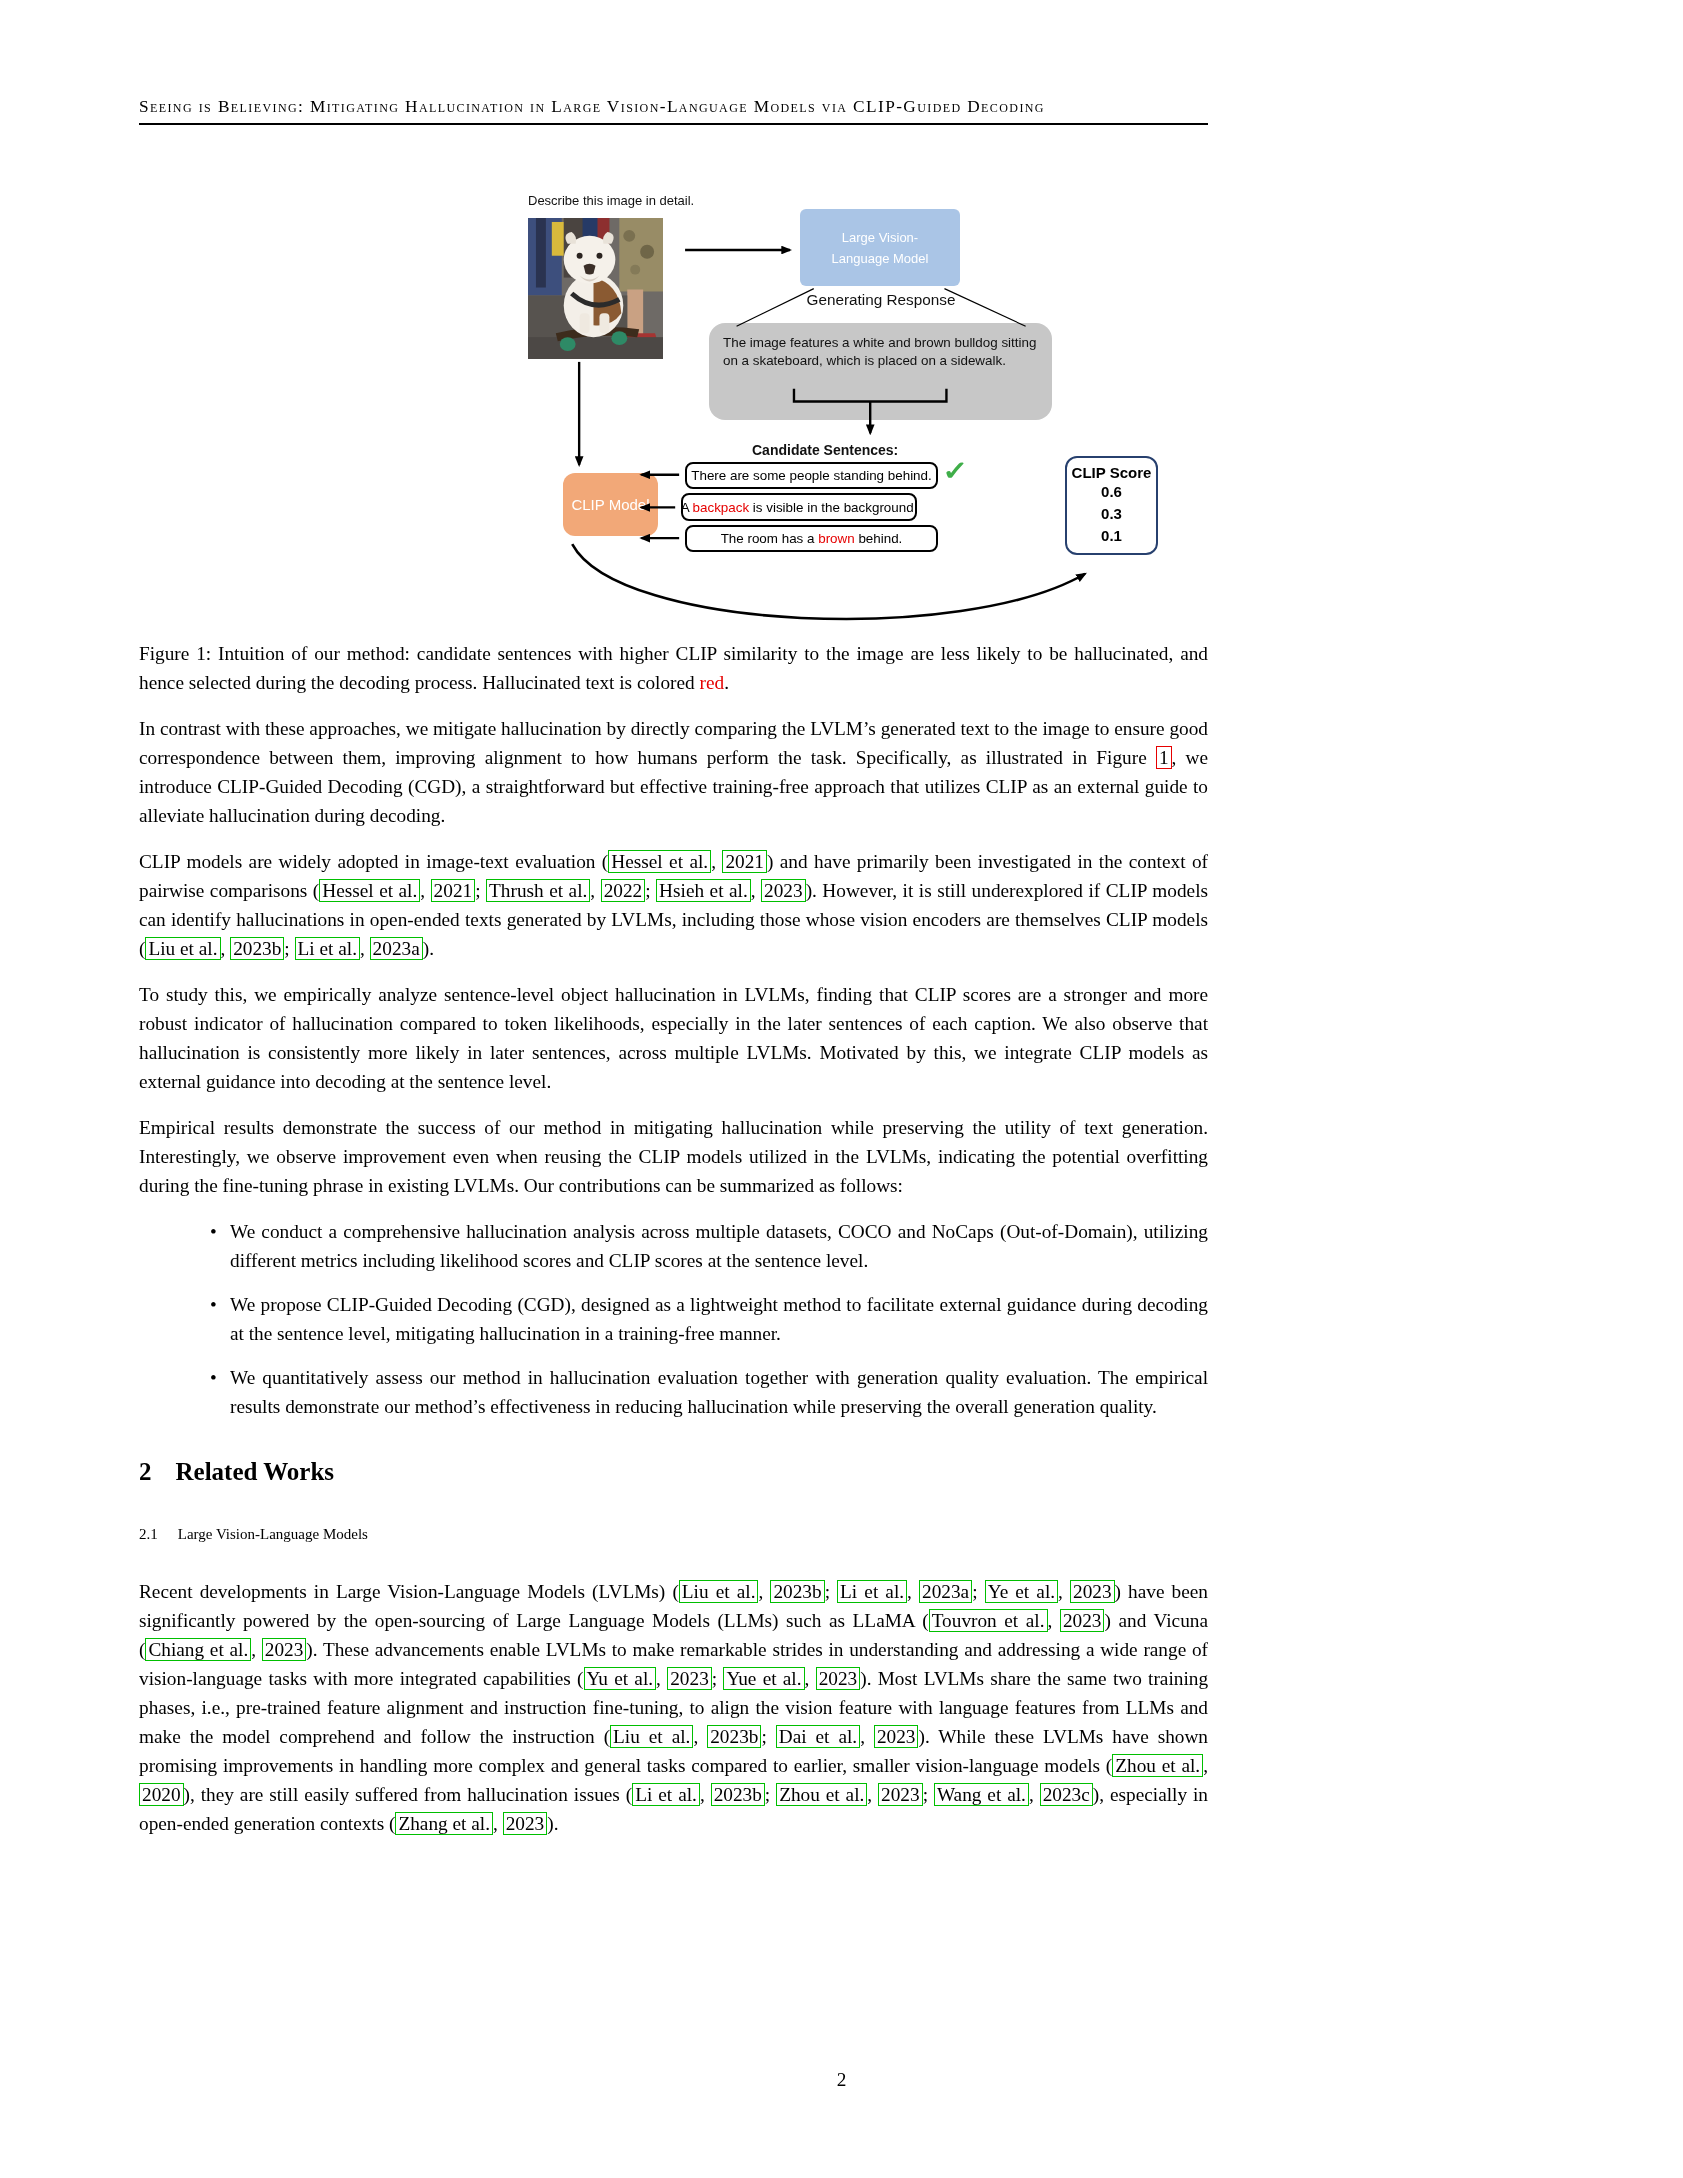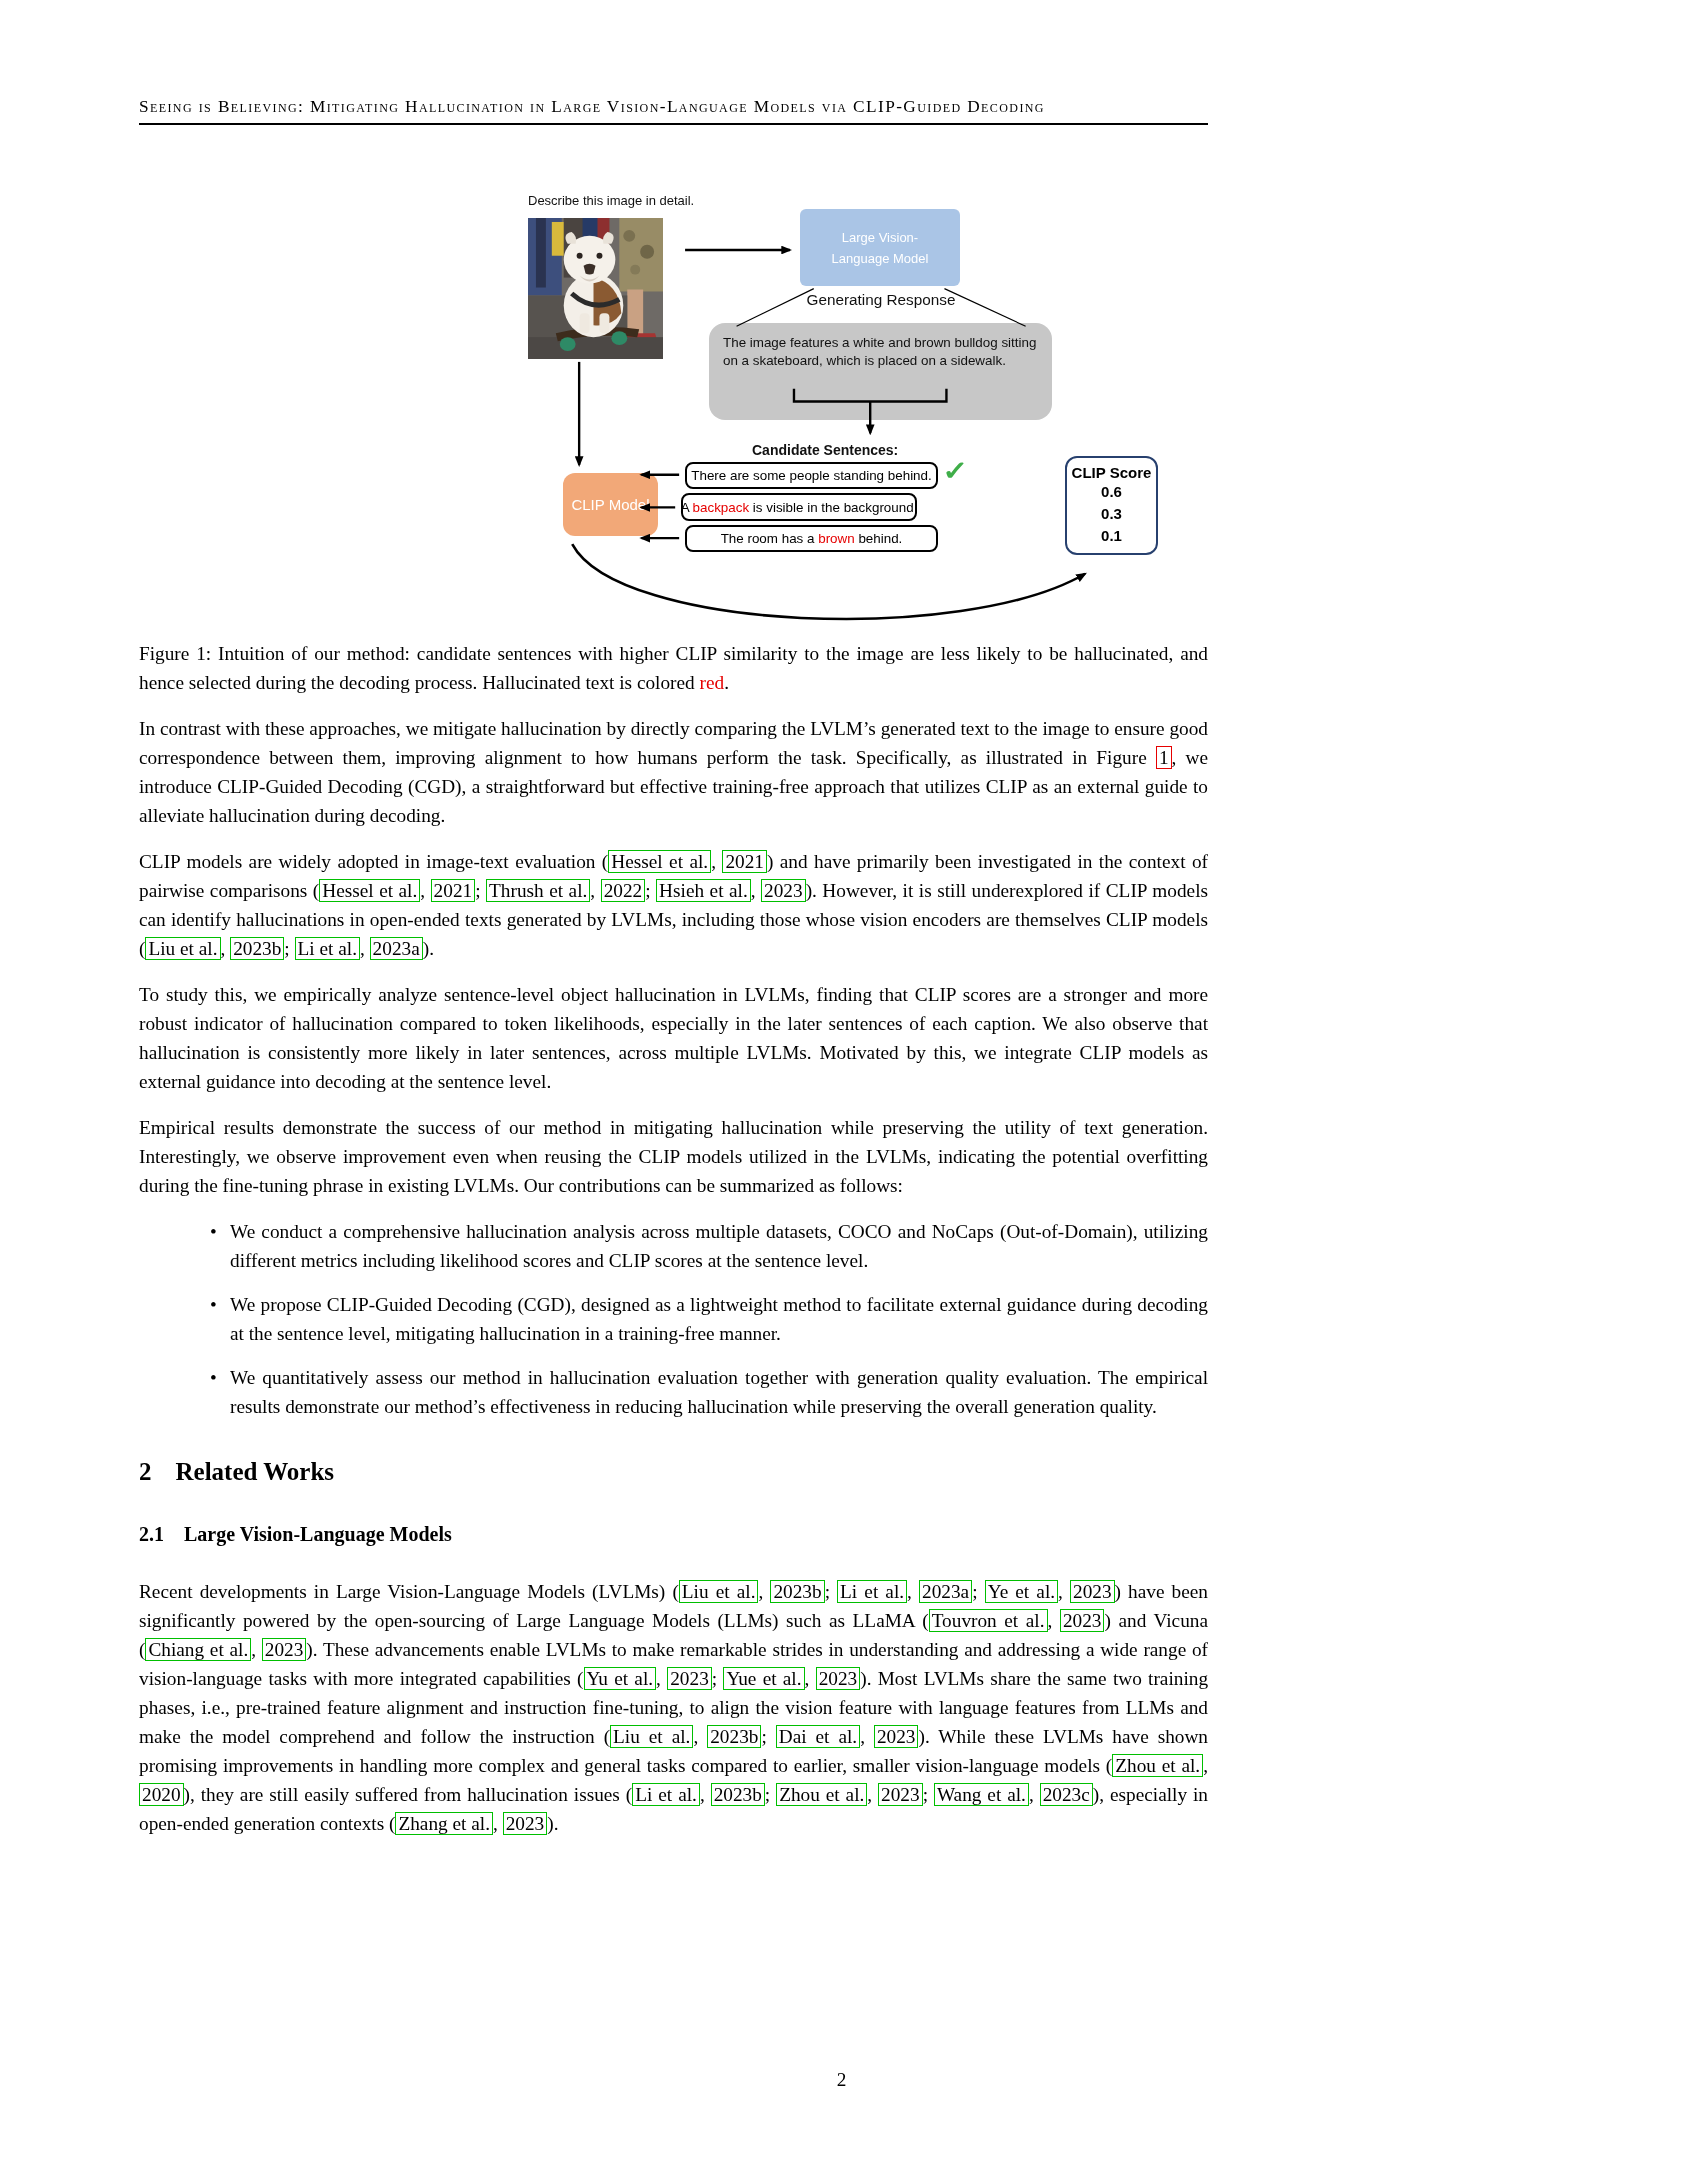--- a/index.html
+++ b/index.html
@@ -42,21 +42,21 @@
   .caption{margin:0 0 44px 0;text-align:justify;}
   .seg-red{color:#e60000;}
   .seg-cite{border:1.5px solid #00bf00;padding:0 2px;}
   .seg-figref{border:1.5px solid #e60000;padding:0 2px;}
   .bullets{margin:6px 0 0 0;}
   .bullet-item{display:flex;margin:0 0 15px 0;}
   .bullet-marker{width:20px;margin-left:71px;flex:none;}
   .bullet-text{width:978px;text-align:justify;}
   .h2-heading{margin:36px 0 0 0;font-size:25px;font-weight:bold;}
   .h2-heading .sec-num{margin-right:24px;}
-  .h3-heading{margin:34px 0 0 0;font-size:20px;font-weight:bold;}
+  .h3-heading{margin:34px 0 0 0;font-size:15px;font-weight:normal;}
   .h3-heading .sec-num{margin-right:20px;}
   .lvlm-para{margin-top:28px !important;}
   .page-number{position:absolute;left:0;top:2069px;width:1683px;text-align:center;font-size:19.3px;}
 </style>
 </head>
 <body>
 
 <div class="page">
 
   <div class="running-header">Seeing is Believing: Mitigating Hallucination in Large Vision-Language Models via CLIP-Guided Decoding</div>

